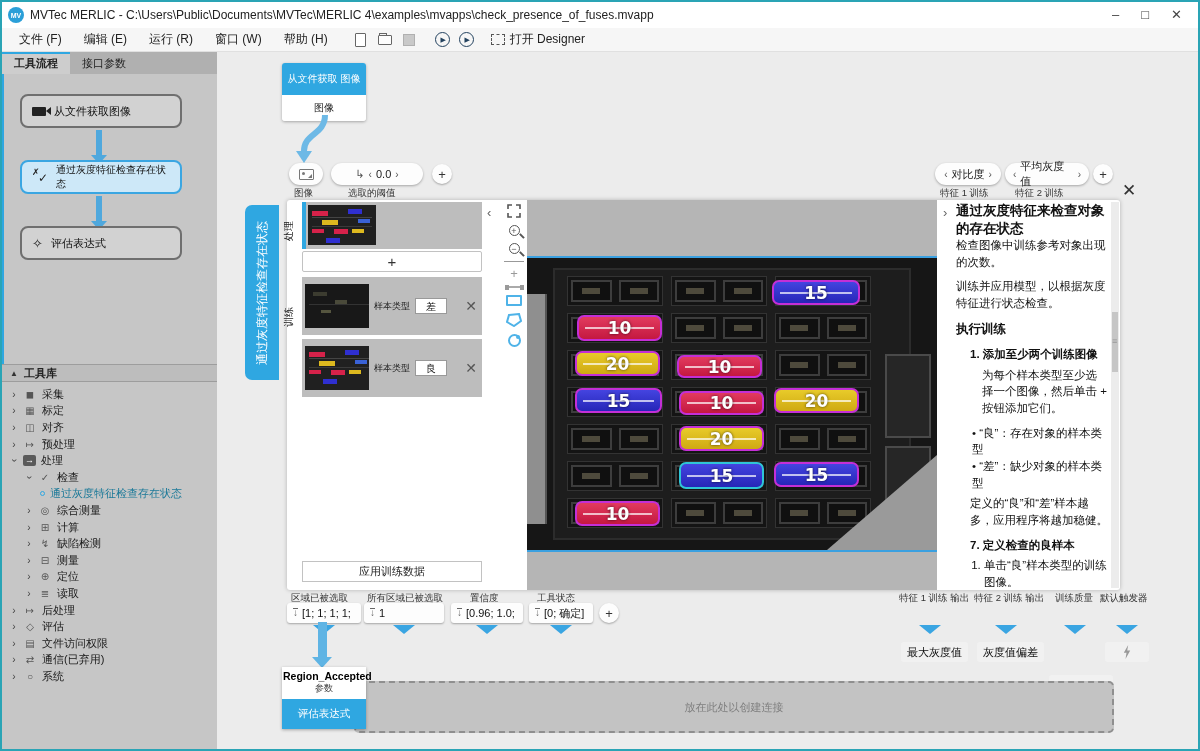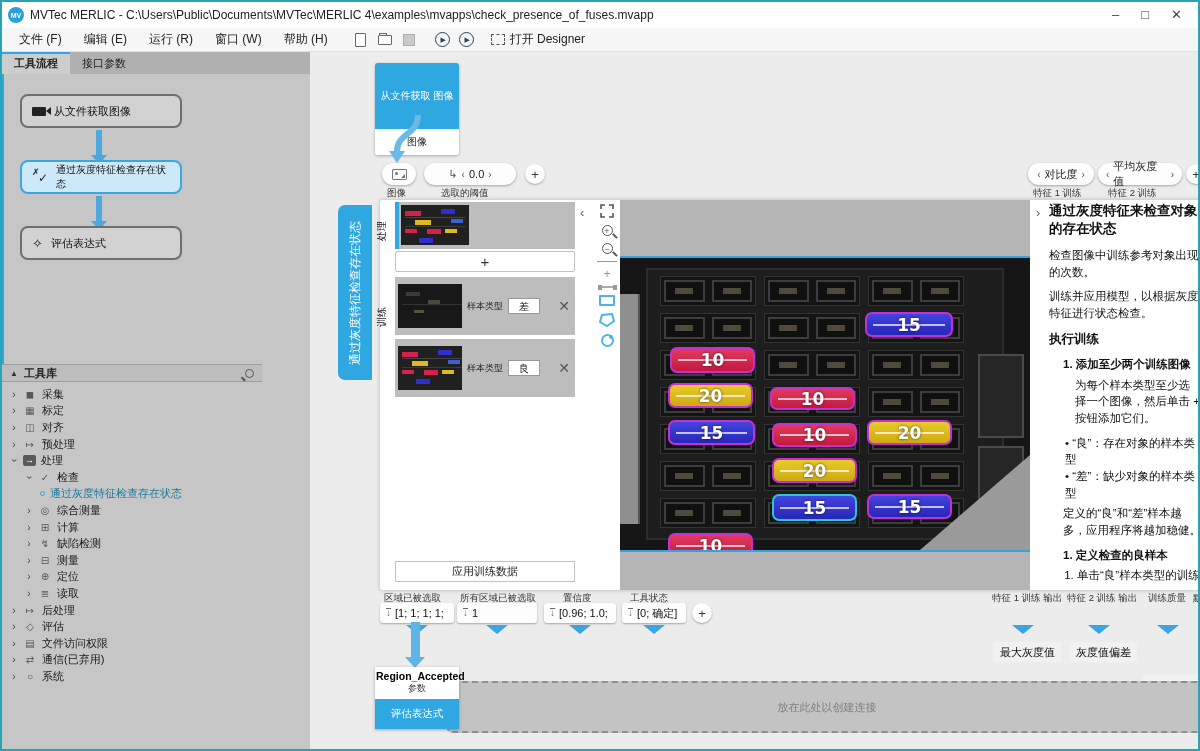--- a/index.html
+++ b/index.html
@@ -25,21 +25,21 @@
   .ic-save { width:12px; height:12px; background:#c9c9c9; border:1px solid #b0b0b0; }
   .ic-run { width:15px; height:15px; border-radius:50%; border:1.5px solid #23425f; color:#23425f; font-size:7px;
             display:flex; align-items:center; justify-content:center; padding-left:1px; }
   .ic-designer { width:14px; height:11px; border:1px dashed #555; margin-right:5px; }
   .designer-label { font-size:12px; color:#222; display:flex; align-items:center; }
 
   
   .mainrow { display:flex; height:697px; }
 
   
-  .sidebar { width:308px; background:#c6c6c6; position:relative; flex:none; }
+  .sidebar { width:215px; background:#c6c6c6; position:relative; flex:none; }
   .side-tabs { height:22px; background:#b0b0b0; display:flex; }
   .side-tab { font-size:11px; color:#222; padding:4px 12px 2px; }
   .side-tab.active { background:#c6c6c6; border-top:2px solid #2fa7e1; padding-top:2px; font-weight:bold; background:#cdcdcd;}
   .flow-area { position:absolute; left:0; top:22px; width:260px; height:290px; border-left:2px solid #2fa7e1; }
   .flow-node { position:absolute; left:16px; width:162px; height:34px; background:#d2d2d2; border:2px solid #6f6f6f;
                border-radius:8px; display:flex; align-items:center; gap:8px; padding:0 10px; font-size:11px; color:#111; }
   .flow-node.selected { border-color:#3aa6e2; background:#cde8f8; }
   .cam-glyph { width:14px; height:9px; background:#222; border-radius:1px; position:relative; flex:none; }
   .cam-glyph::after { content:""; position:absolute; right:-5px; top:0; border-top:4.5px solid transparent; border-bottom:4.5px solid transparent; border-right:5px solid #222; }
   .checkx-glyph { position:relative; width:16px; height:14px; flex:none; font-weight:bold; color:#222; }
@@ -62,21 +62,21 @@
   .t-icon.process-badge { background:#5a5a5a; color:#fff; border-radius:2px; font-size:9px; width:13px; height:11px; line-height:11px; }
   .tree-label.link { color:#1d7a99; }
   .link-bullet { width:5px; height:5px; border:1px solid #2fa7e1; border-radius:50%; display:inline-block; }
 
   
   .canvas { position:relative; width:940px; height:697px; background:#ececec; overflow:hidden; }
 
   
   .src-node { position:absolute; left:65px; top:11px; width:84px; border-radius:3px; overflow:hidden;
               box-shadow:0 1px 3px rgba(0,0,0,.3); font-size:10px; text-align:center; }
-  .src-head { background:#2fa7e1; color:#fff; padding:26px 2px; }
+  .src-head { background:#2fa7e1; color:#fff; padding:9px 2px; }
   .src-port { background:#fff; color:#222; padding:6px 2px; }
   .curve-arrow { position:absolute; left:78px; top:63px; }
 
   
   .panel-body { position:absolute; left:70px; top:148px; width:833px; height:390px; background:#fff; border-radius:3px;
                 box-shadow:0 0 4px rgba(0,0,0,.25); }
   .vtab { position:absolute; left:28px; top:153px; width:34px; height:175px; background:#2fa7e1; border-radius:7px 0 0 7px; }
   .vtab span { position:absolute; left:50%; top:50%; transform:translate(-50%,-50%) rotate(-90deg); white-space:nowrap;
                color:#fff; font-size:12px; }
   .vlabel { position:absolute; font-size:10px; color:#222; transform:rotate(-90deg); transform-origin:center; white-space:nowrap; }
@@ -137,31 +137,31 @@
   .sel-line { position:absolute; left:0; width:410px; height:2px; background:#3aa0e0; }
   .photo { position:absolute; left:0; top:58px; width:410px; height:292px; background:#161616; overflow:hidden; }
   .fusebox { position:absolute; left:26px; top:10px; width:358px; height:272px; background:#1d1d1d; border:2px solid #2c2c2c; }
   .slot { position:absolute; display:flex; gap:7px; padding:3px; border:1px solid #333; background:#141414; }
   .nub { flex:1; border:2px solid #3d3d3d; background:#101010; position:relative; }
   .nub::before { content:""; position:absolute; left:25%; right:25%; top:35%; bottom:35%; background:#4e4a3c; }
   .edge-strip { position:absolute; left:0; top:36px; width:20px; height:230px; background:#8f8f8f; border-right:2px solid #555; }
   .corner-tri { position:absolute; right:0; bottom:0; width:110px; height:95px; background:#9a9a9a;
                 clip-path:polygon(100% 0,100% 100%,0 100%); }
   .rblock { position:absolute; background:#262626; border:2px solid #4a4a4a; }
-  .fuse { position:absolute; border-radius:7px; display:flex; align-items:center; justify-content:center; z-index:3;margin-top:32px; }
+  .fuse { position:absolute; border-radius:7px; display:flex; align-items:center; justify-content:center; z-index:3; }
   .fuse::before { content:""; position:absolute; left:7%; right:7%; top:46%; height:2px; background:rgba(255,255,255,.7); }
   .fuse-num { position:relative; font-size:17px; font-weight:bold; color:#fff; text-shadow:0 0 3px rgba(0,0,0,.7); font-family:"DejaVu Sans",sans-serif;}
   .fuse.red { background:linear-gradient(180deg,#e23b5e,#c41840); }
   .fuse.yellow { background:linear-gradient(180deg,#e8cb2a,#cfa912); }
   .fuse.blue { background:linear-gradient(180deg,#4444e0,#2626b8); }
 
   
   .expand-r { position:absolute; left:726px; top:153px; font-size:13px; color:#666; }
   .help { position:absolute; left:739px; top:150px; width:152px; height:385px; overflow:hidden; font-size:11.5px; color:#111; line-height:1.45; }
-  .help h1 { font-size:13.5px; font-weight:bold; margin-bottom:10px; line-height:1.3;}
+  .help h1 { font-size:13.5px; font-weight:bold; line-height:1.3;}
   .help p { margin-bottom:8px; }
   .help h2 { font-size:12.5px; font-weight:bold; margin:6px 0 8px; }
   .help .step { font-weight:bold; margin-bottom:4px; }
   .help .ind { padding-left:14px; }
   .help ul { list-style:none; padding-left:16px; margin-bottom:4px;}
   .help ul li::before { content:"• "; }
   .help ol { padding-left:28px; margin-bottom:2px; }
   .hscroll { position:absolute; left:894px; top:150px; width:8px; height:386px; background:#ececec; }
   .hthumb { position:absolute; left:1px; top:110px; width:6px; height:60px; background:#c6c6c6; }
   .hthumb::before { content:"≡"; color:#999; font-size:9px; position:absolute; left:0; top:24px; }
@@ -582,21 +582,21 @@
         <p>检查图像中训练参考对象出现的次数。</p>
         <p>训练并应用模型，以根据灰度特征进行状态检查。</p>
         <h2>执行训练</h2>
         <div class="step ind">1. 添加至少两个训练图像</div>
         <p class="ind" style="padding-left:26px">为每个样本类型至少选择一个图像，然后单击 + 按钮添加它们。</p>
         <ul>
           <li>“良”：存在对象的样本类型</li>
           <li>“差”：缺少对象的样本类型</li>
         </ul>
         <p class="ind">定义的“良”和“差”样本越多，应用程序将越加稳健。</p>
-        <div class="step ind">1. 定义检查的良样本</div>
+        <div class="step ind">7. 定义检查的良样本</div>
         <ol>
           <li>单击“良”样本类型的训练图像。</li>
 
         </ol>
 
       </div>
       <div class="hscroll">
           <div class="hthumb"></div>
         </div>
 

